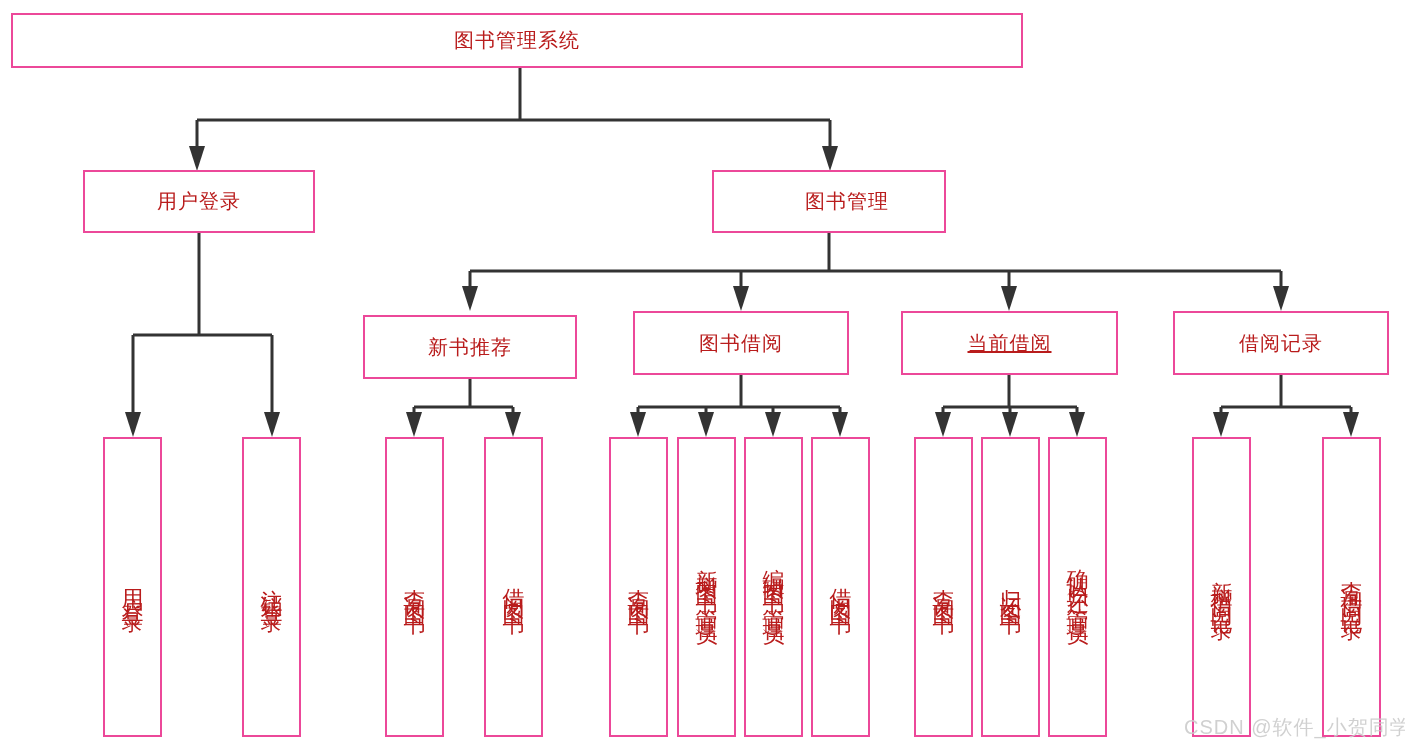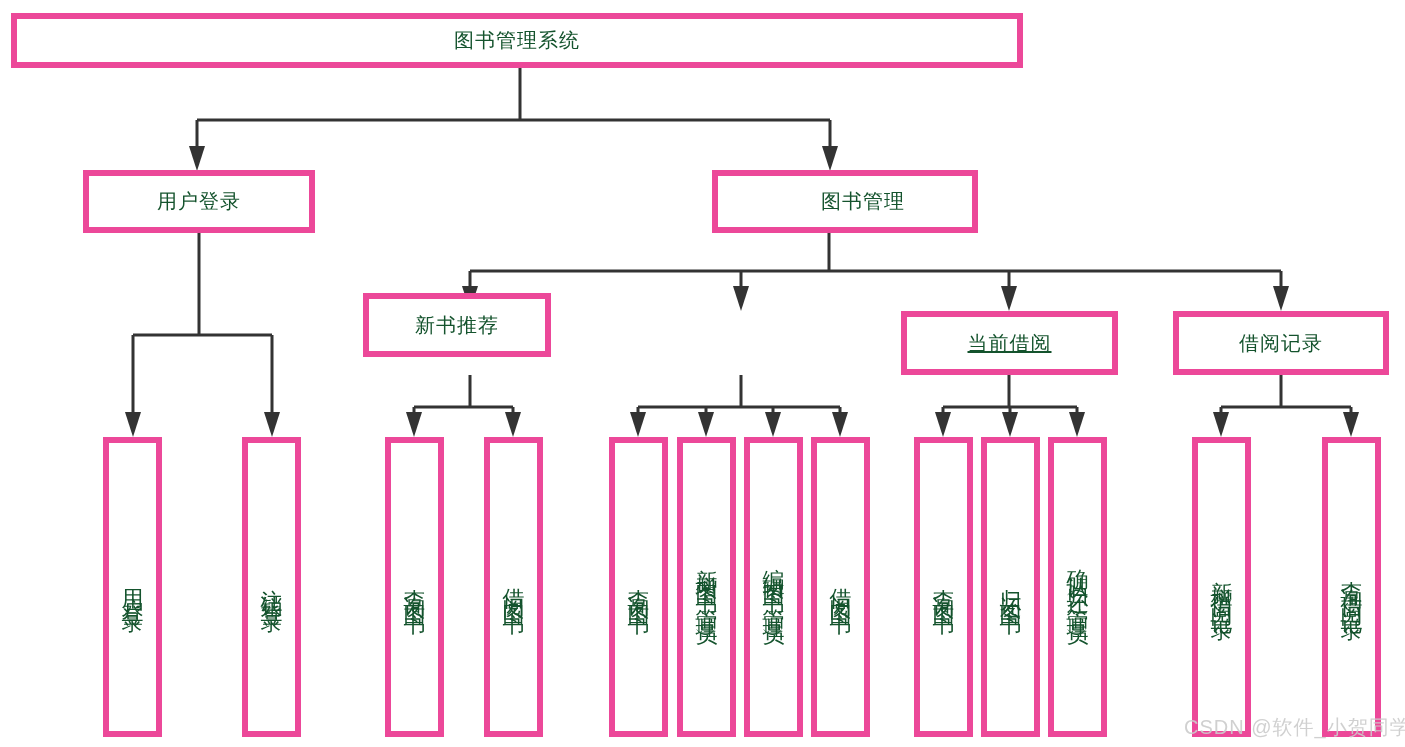--- a/index.html
+++ b/index.html
@@ -7,24 +7,24 @@
     position:relative;
     width:1405px;height:747px;
     background:#ffffff;
     font-family:"Liberation Sans","DejaVu Sans",sans-serif;
     overflow:hidden;
   }
   .connectors{position:absolute;left:0;top:0;width:1405px;height:747px;}
   .node{
     position:absolute;
     box-sizing:border-box;
-    border:6px solid #ec4899;
+    border:2px solid #ec4899;
     background:#ffffff;
     display:flex;align-items:center;justify-content:center;
-    color:#14532d;
+    color:#b91c1c;
   }
   .h-node{font-size:20px;letter-spacing:1px;white-space:nowrap;}
   .v-node{
     writing-mode:vertical-rl;
     text-orientation:mixed;
     font-size:22px;
     letter-spacing:8px;
     line-height:1.0;
   }
   .watermark{
@@ -82,23 +82,24 @@
       <polygon points="1002,412 1018,412 1010,437"></polygon>
       <polygon points="1069,412 1085,412 1077,437"></polygon>
       <polygon points="1213,412 1229,412 1221,437"></polygon>
       <polygon points="1343,412 1359,412 1351,437"></polygon>
     </g>
   </svg>
 
   <div class="node h-node" style="left:11px;top:13px;width:1012px;height:55px;">图书管理系统</div>
 
   <div class="node h-node" style="left:83px;top:170px;width:232px;height:63px;">用户登录</div>
-  <div class="node h-node" style="left:712px;top:170px;width:266px;height:63px;padding-left:36px;">图书管理</div>
+  <div class="node h-node" style="left:712px;top:170px;width:234px;height:63px;padding-left:36px;">图书管理</div>
 
-  <div class="node h-node" style="left:363px;top:293px;width:188px;height:64px;">新书推荐</div>
+  <div class="node h-node" style="left:363px;top:315px;width:214px;height:64px;">新书推荐</div>
+  <div class="node h-node" style="left:633px;top:311px;width:216px;height:64px;">图书借阅</div>
   <div class="node h-node" style="left:901px;top:311px;width:217px;height:64px;text-decoration:underline;">当前借阅</div>
   <div class="node h-node" style="left:1173px;top:311px;width:216px;height:64px;">借阅记录</div>
 
   <div class="node v-node" style="left:103px;top:437px;width:59px;height:300px;">用户登录</div>
   <div class="node v-node" style="left:242px;top:437px;width:59px;height:300px;">注销登录</div>
 
   <div class="node v-node" style="left:385px;top:437px;width:59px;height:300px;">查询图书</div>
   <div class="node v-node" style="left:484px;top:437px;width:59px;height:300px;">借阅图书</div>
 
   <div class="node v-node" style="left:609px;top:437px;width:59px;height:300px;">查询图书</div>

